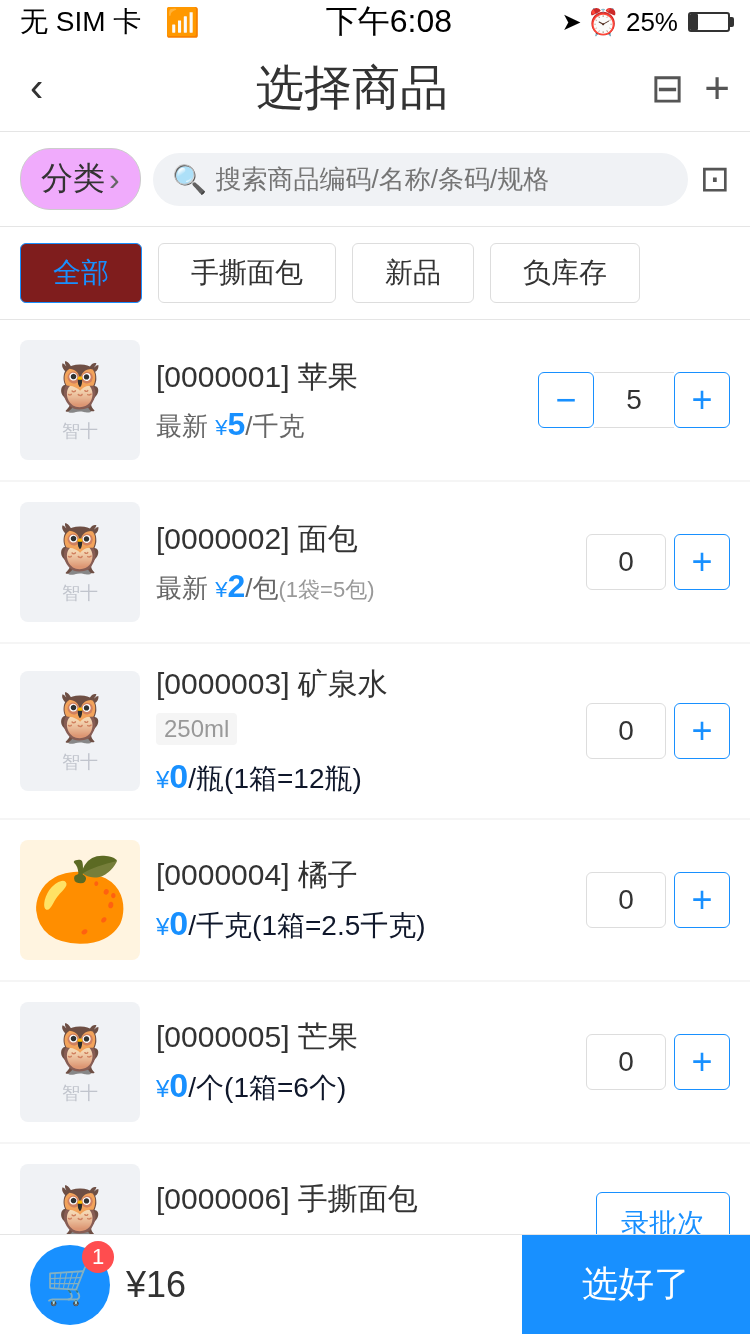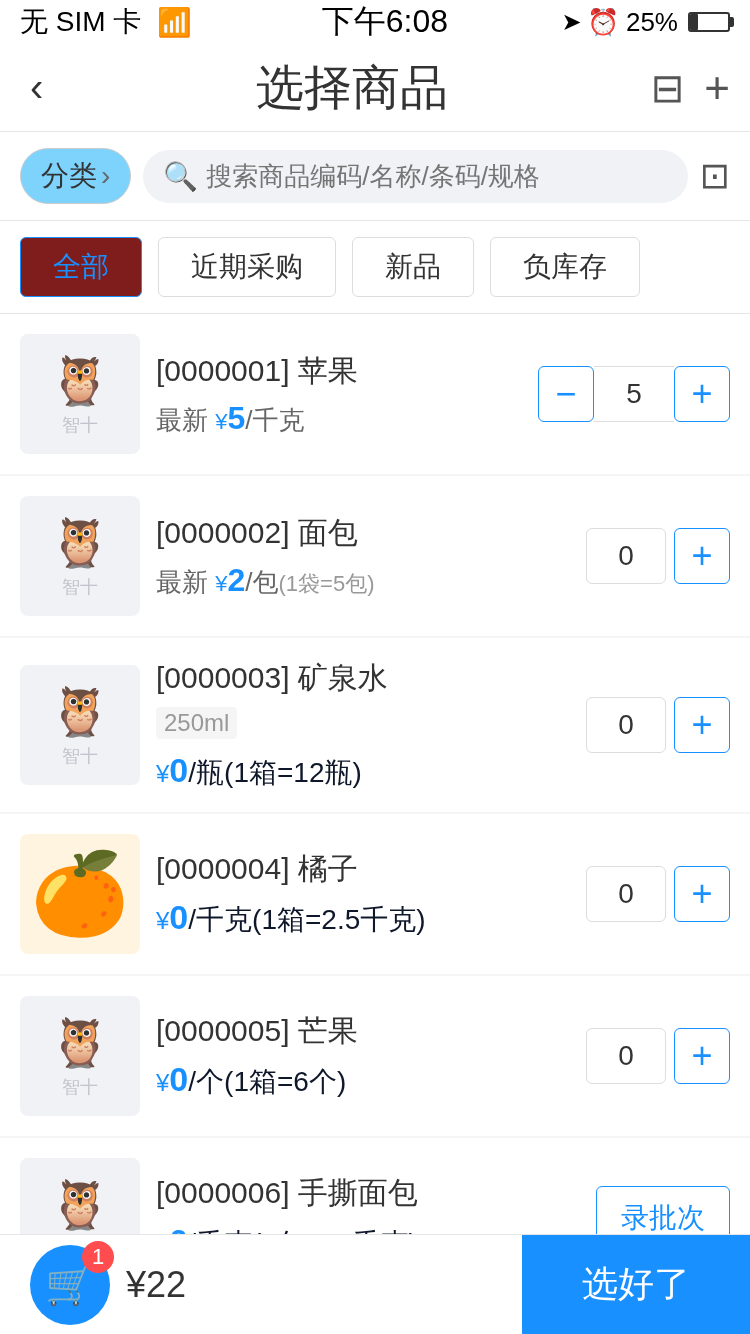--- a/index.html
+++ b/index.html
@@ -4,21 +4,21 @@
   <meta name="viewport" content="width=750px">
   <style>
     * { box-sizing: border-box; margin: 0; padding: 0; }
     body { font-family: -apple-system, 'PingFang SC', 'Helvetica Neue', Arial, sans-serif; background: #f5f5f5; width: 750px; min-height: 1334px; overflow-x: hidden; }
 
     
     .status-bar {
       display: flex; align-items: center; justify-content: space-between;
       background: #fff; padding: 0 20px; height: 44px; font-size: 28px;
     }
-    .status-left { display: flex; align-items: center; gap: 16px; font-size: 28px; }
+    .status-left { display: flex; align-items: center; gap: 24px; font-size: 28px; }
     .status-center { font-size: 32px; font-weight: 400; margin-left: 16px; }
     .status-right { display: flex; align-items: center; gap: 6px; font-size: 26px; }
     .battery-icon { display: inline-block; border: 2px solid #333; border-radius: 3px; width: 42px; height: 20px; position: relative; margin-left: 4px; }
     .battery-icon::after { content: ''; position: absolute; right: -6px; top: 50%; transform: translateY(-50%); width: 4px; height: 10px; background: #333; border-radius: 0 2px 2px 0; }
     .battery-fill { background: #333; height: 100%; width: 21%; border-radius: 1px; }
 
     
     .nav-bar {
       display: flex; align-items: center; justify-content: space-between;
       background: #fff; padding: 0 20px; height: 88px;
@@ -29,22 +29,22 @@
     .nav-actions { display: flex; align-items: center; gap: 20px; }
     .nav-icon { font-size: 36px; color: #555; cursor: pointer; }
 
     
     .filter-bar {
       display: flex; align-items: center; background: #fff;
       padding: 16px 20px; gap: 12px; border-bottom: 1px solid #e5e5e5;
     }
     .category-btn {
       display: flex; align-items: center; border: 1px solid #ccc;
-      border-radius: 30px; padding: 8px 20px; font-size: 28px; color: #333;
-      background: #7dd3fc; white-space: nowrap; cursor: pointer;
+      border-radius: 30px; padding: 8px 20px; font-size: 32px; color: #333;
+      background: #f0abfc; white-space: nowrap; cursor: pointer;
     }
     .category-btn .chevron { margin-left: 4px; color: #666; }
     .search-box {
       flex: 1; display: flex; align-items: center; background: #f0f2f5;
       border-radius: 30px; padding: 10px 20px; gap: 8px;
     }
     .search-box input {
       border: none; background: transparent; font-size: 26px; color: #999;
       flex: 1; outline: none; width: 100%;
     }
@@ -188,21 +188,21 @@
   </button>
   <div class="search-box">
     <span class="search-icon">🔍</span>
     <input type="text" placeholder="搜索商品编码/名称/条码/规格" style="">
   </div>
   <span class="scan-icon">⊡</span>
 </div>
 
 <div class="tabs-bar">
   <button class="tab-btn active">全部</button>
-  <button class="tab-btn">近期采购</button>
+  <button class="tab-btn">手撕面包</button>
   <button class="tab-btn">新品</button>
   <button class="tab-btn">负库存</button>
 </div>
 
 <div class="product-list">
 
   <div class="product-item">
     <div class="product-thumb">
       <div class="owl-placeholder">
         <span class="owl-icon">🦉</span>
@@ -328,16 +328,16 @@
   </div>
 
 </div>
 
 <div class="bottom-bar">
   <div class="cart-section">
     <div class="cart-icon-wrap">
       <span class="cart-emoji">🛒</span>
       <span class="cart-badge">1</span>
     </div>
-    <span class="cart-total">¥22</span>
+    <span class="cart-total">¥16</span>
   </div>
   <button class="confirm-btn">选好了</button>
 </div>
 
 </body></html>

